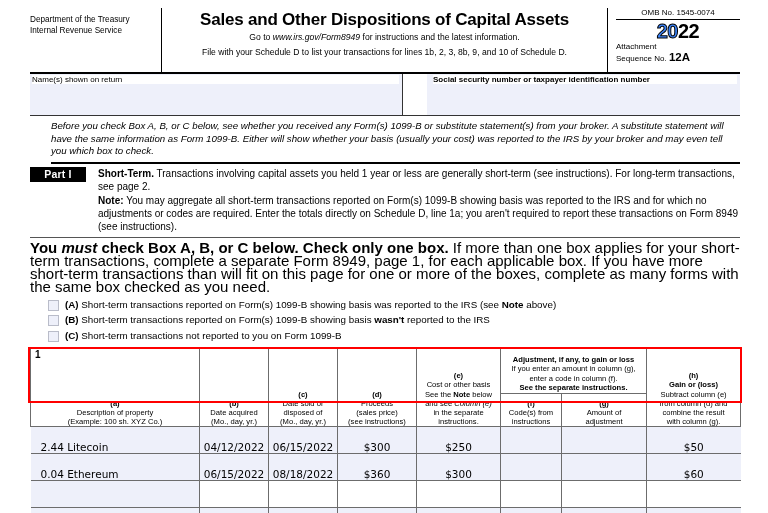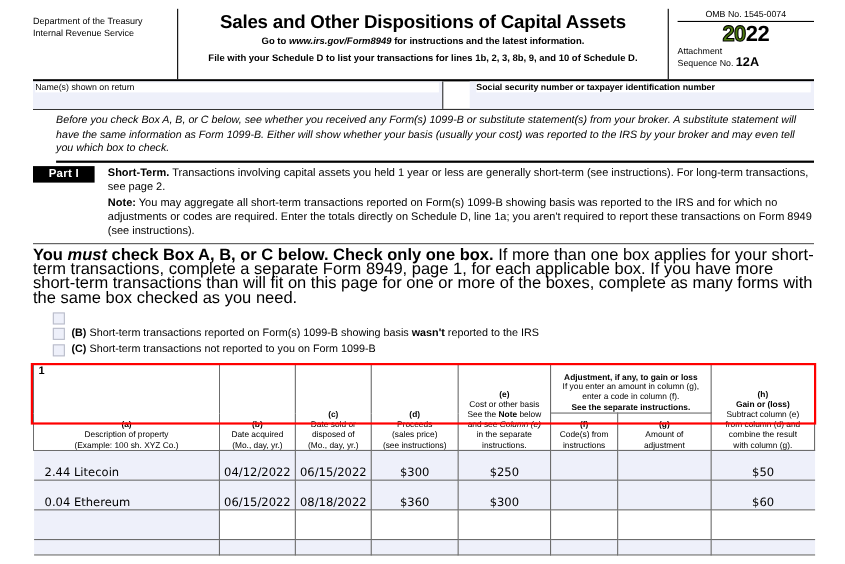--- a/index.html
+++ b/index.html
@@ -67,21 +67,21 @@
     border-right: 1.5px solid #000;
   }
   .main-title {
     font-size: 17px;
     font-weight: bold;
     letter-spacing: -0.2px;
     line-height: 19px;
   }
   .sub-line {
     font-size: 8.6px;
-    font-weight: bold;
+    font-weight: normal;
     line-height: 12.5px;
     margin-top: 2px;
   }
   .sub-line .ital { font-style: italic; }
   .hdr-right {
     width: 132px;
     flex: 0 0 132px;
     box-sizing: border-box;
     padding-left: 8px;
     text-align: left;
@@ -94,21 +94,21 @@
   }
   .year-row {
     text-align: center;
     line-height: 1;
     margin-top: 1px;
   }
   .yr-hollow {
     font-size: 20px;
     font-weight: bold;
     letter-spacing: -0.5px;
-    color: #4d7c0f;
+    color: #3b82f6;
     -webkit-text-stroke: 1px #000;
   }
   .yr-solid {
     font-size: 20px;
     font-weight: bold;
     letter-spacing: -0.5px;
     color: #000;
   }
   .attach {
     font-size: 8px;
@@ -117,21 +117,21 @@
   }
   .attach .seq-no {
     font-size: 11.5px;
     font-weight: bold;
   }
 
   
   .name-row {
     display: flex;
     border-bottom: 1.5px solid #333;
-    height: 26px;
+    height: 42px;
     box-sizing: border-box;
     gap: 24px;
   }
   .name-cell {
     flex: 1 1 auto;
     border-right: 1.5px solid #333;
     box-sizing: border-box;
     background: #eef0fa;
     padding: 1px 3px 0 2px;
   }
@@ -354,20 +354,21 @@
     </div>
   </div>
 
   <div class="must-para">
     <b><span>You </span><span class="ital">must</span><span> check Box A, B, or C below. Check only one box.</span></b><span> If more than one box applies for your short-term transactions, complete a separate Form 8949, page 1, for each applicable box. If you have more short-term transactions than will fit on this page for one or more of the boxes, complete as many forms with the same box checked as you need.</span>
   </div>
 
   <div class="opt-list">
     <div class="opt-row">
       <span class="cbox"></span>
+      <span><b>(A)</b><span> Short-term transactions reported on Form(s) 1099-B showing basis was reported to the IRS (see </span><b>Note</b><span> above)</span></span>
     </div>
     <div class="opt-row">
       <span class="cbox"></span>
       <span><b>(B)</b><span> Short-term transactions reported on Form(s) 1099-B showing basis </span><b>wasn't</b><span> reported to the IRS</span></span>
     </div>
     <div class="opt-row">
       <span class="cbox"></span>
       <span><b>(C)</b><span> Short-term transactions not reported to you on Form 1099-B</span></span>
     </div>
   </div>

